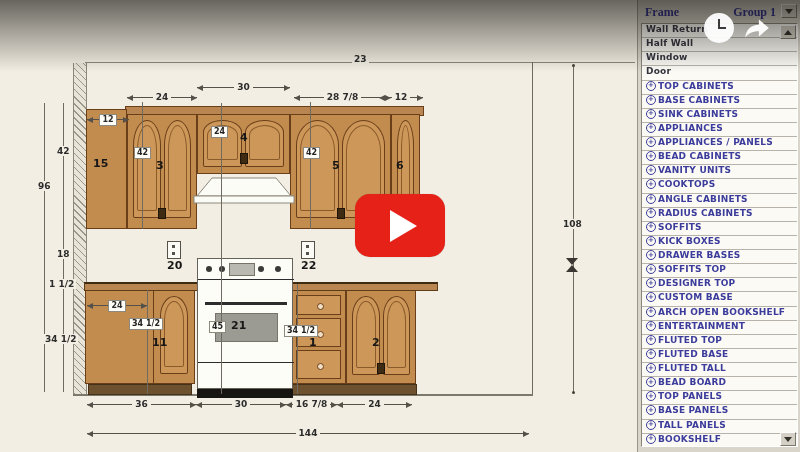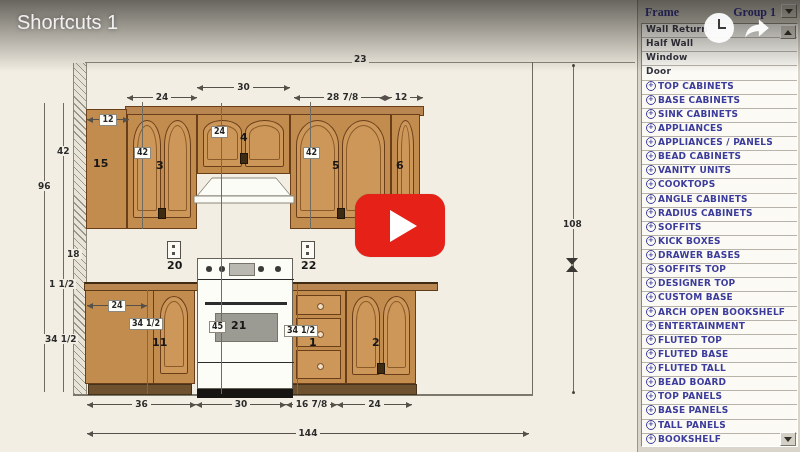--- a/index.html
+++ b/index.html
@@ -102,21 +102,21 @@
     <div class="lbl" style="left:352px;top:54px;">23</div>
     <div class="hatch" style="left:73px;top:63px;width:12px;height:331px;"></div>
     <div class="vline" style="left:532px;top:62px;height:333px;"></div>
     <div class="hline" style="left:73px;top:394px;width:460px;height:2px;background:#7c786c;"></div>
 
     <div class="vline" style="left:44px;top:103px;height:289px;"></div>
     <div class="lbl" style="left:36px;top:181px;">96</div>
 
     <div class="vline" style="left:63px;top:103px;height:289px;"></div>
     <div class="lbl" style="left:55px;top:146px;">42</div>
-    <div class="lbl" style="left:65px;top:249px;">18</div>
+    <div class="lbl" style="left:55px;top:249px;">18</div>
     <div class="lbl" style="left:47px;top:279px;">1 1/2</div>
     <div class="lbl" style="left:43px;top:334px;">34 1/2</div>
 
     <div class="hdim" style="left:127px;top:92px;width:70px;">
       <i class="ln l"></i>
         <b class="txt">24</b>
         <i class="ln r"></i>
     </div>
     <div class="hdim" style="left:197px;top:82px;width:93px;">
       <i class="ln l"></i>
@@ -450,21 +450,20 @@
       </div>
     <div class="scroll-btn" style="right:4px;top:25px;">
       <span class="tri-up"></span>
     </div>
     <div class="scroll-btn" style="right:4px;top:432px;">
       <span class="tri-dn"></span>
     </div>
   </div>
 
   <div class="grad"></div>
-  <div class="vtitle">Shortcuts 1</div>
 
   <div class="clock">
     <span class="h1"></span>
     <span class="h2"></span>
   </div>
   <div class="share">
     <svg width="34" height="30" viewBox="0 0 24 24">
       <path d="M13.5 5.2 L21.5 12 L13.5 18.8 V14.6 C8.2 14.6 4.6 16.5 2.6 19.8 C3.2 13.2 7.2 9.7 13.5 9.4 Z" fill="#ffffff" opacity="0.95"></path>
     </svg>
   </div>

